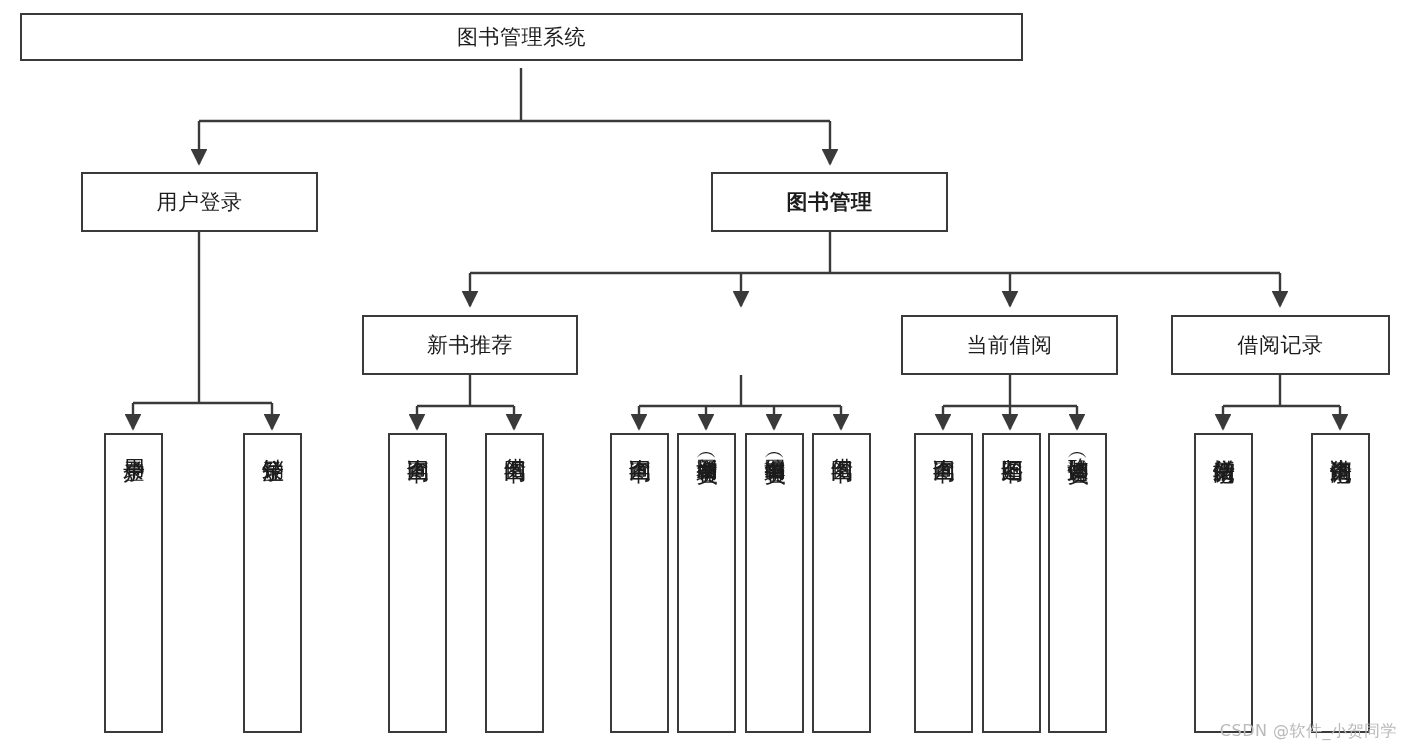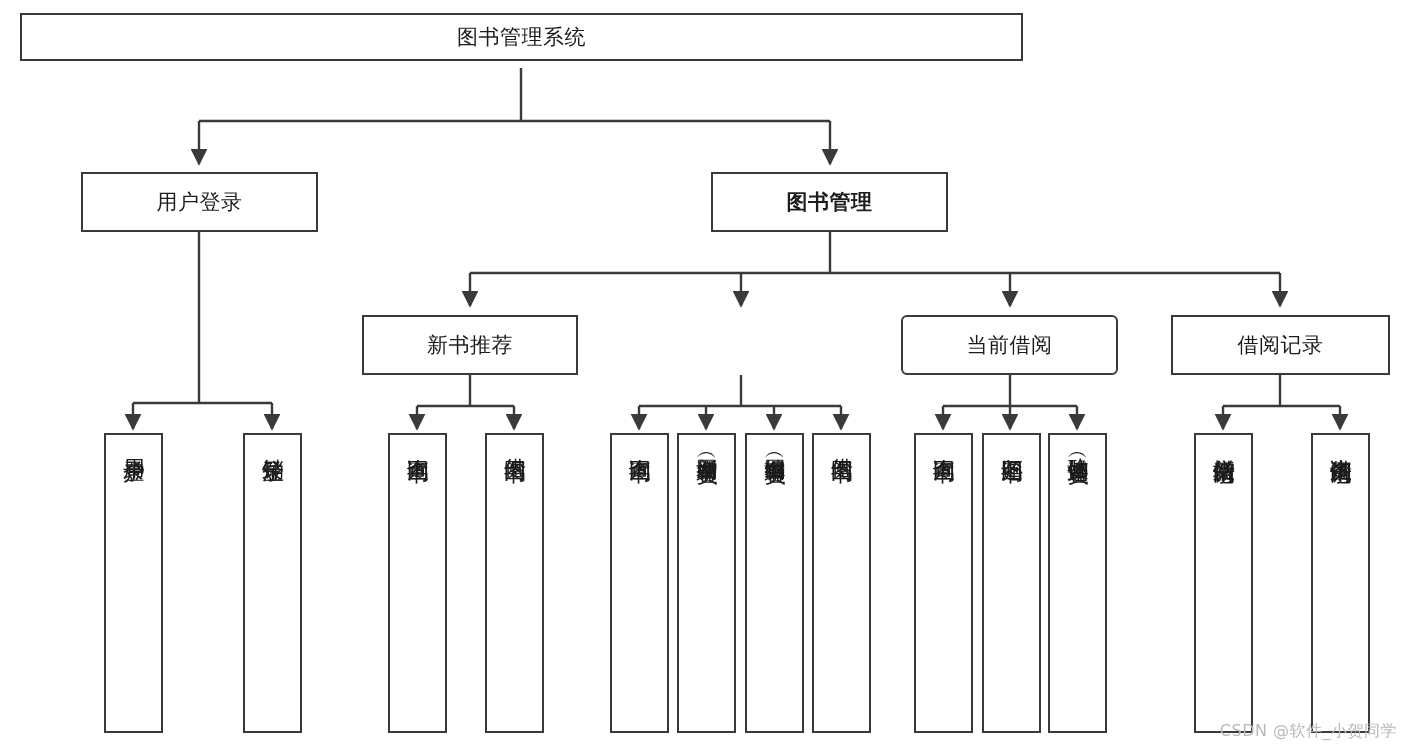--- a/index.html
+++ b/index.html
@@ -132,21 +132,21 @@
   <div class="node horiz" style="left:81px; top:172px; width:237px; height:60px;">
     <span>用户登录</span>
   </div>
   <div class="node horiz" style="left:711px; top:172px; width:237px; height:60px;font-weight:bold;">
     <span>图书管理</span>
   </div>
 
   <div class="node horiz" style="left:362px; top:315px; width:216px; height:60px;">
     <span>新书推荐</span>
   </div>
-  <div class="node horiz" style="left:901px; top:315px; width:217px; height:60px;border-radius:6px;">
+  <div class="node horiz" style="left:901px; top:315px; width:217px; height:60px;">
     <span>当前借阅</span>
   </div>
   <div class="node horiz" style="left:1171px; top:315px; width:219px; height:60px;align-items:center;">
     <span>借阅记录</span>
   </div>
 
   <div class="node vert" style="left:104px; top:433px; width:59px; height:300px;">
     <span class="vlabel">用户登录</span>
   </div>
   <div class="node vert" style="left:243px; top:433px; width:59px; height:300px;">

